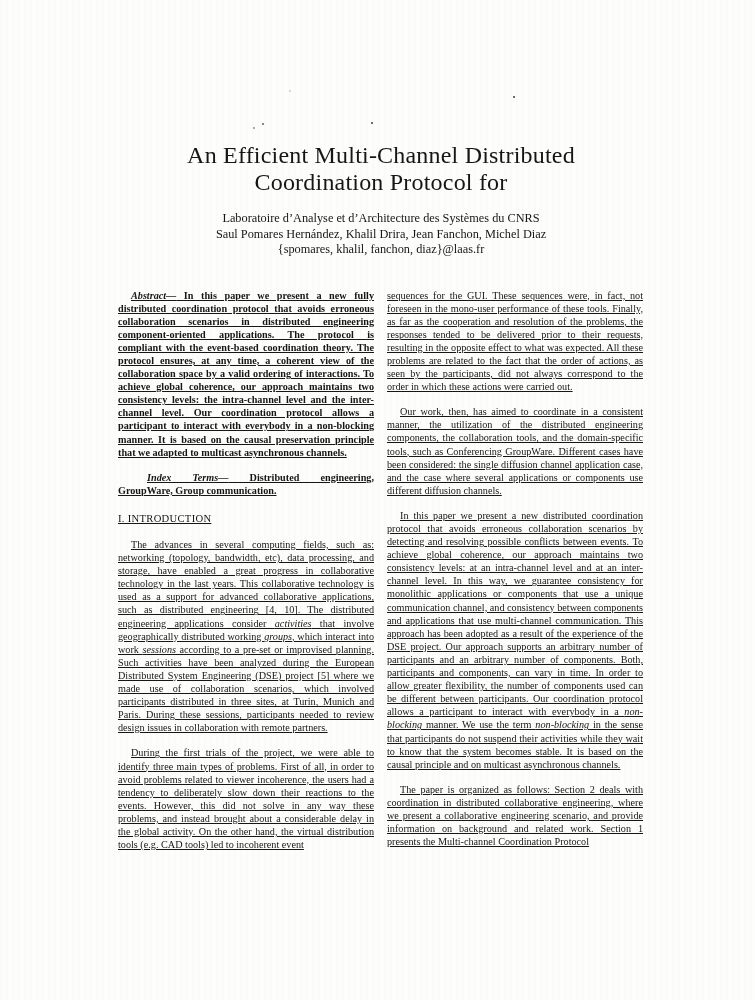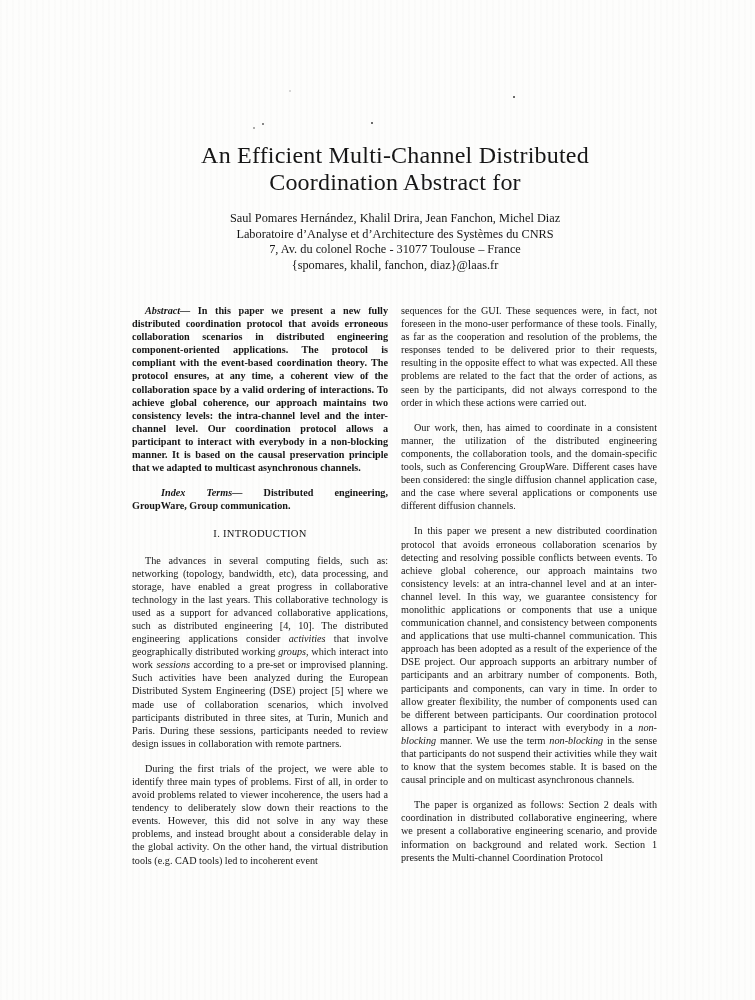--- a/index.html
+++ b/index.html
@@ -17,21 +17,21 @@
       90deg,
       rgba(120,120,115,0.018) 0px, rgba(120,120,115,0.018) 2px,
       transparent 2px, transparent 6px
     );
     overflow: hidden;
     font-family: "Liberation Serif", "DejaVu Serif", serif;
     color: #161616;
   }
   .content {
     position: absolute;
-    left: 132px;
+    left: 118px;
     top: 142px;
     width: 526px;
   }
   .paper-title {
     text-align: center;
     font-size: 24px;
     line-height: 27px;
     font-weight: normal;
     margin: 0;
     letter-spacing: 0.2px;
@@ -39,20 +39,21 @@
   .author-block {
     margin-top: 15px;
     text-align: center;
     font-size: 12.3px;
     line-height: 15.5px;
   }
   .columns {
     display: flex;
     gap: 13px;
     margin-top: 31px;
+    text-decoration: underline;
   }
   .col {
     width: 256px;
     font-size: 10.2px;
     line-height: 13.1px;
     text-align: justify;
     text-justify: inter-word;
   }
   .col p {
     margin: 0 0 12px 0;
@@ -60,21 +61,20 @@
   }
   .col p:last-child { margin-bottom: 0; }
   .abstract-para { font-weight: bold; }
   .abstract-label {
     font-style: italic;
     font-weight: bold;
   }
   .index-para { font-weight: bold; margin-top: 13px; }
   .index-label { font-style: italic; font-weight: bold; margin-left: 16px; }
   .section-heading {
-    text-align: center;
     text-indent: 0 !important;
     font-weight: normal;
     font-size: 10.6px;
     margin: 15px 0 13px 0 !important;
     letter-spacing: 0.3px;
   }
   .speck {
     position: absolute;
     background: #3a3a3a;
     border-radius: 50%;
@@ -93,27 +93,26 @@
   <div class="speck s1"></div>
   <div class="speck s2"></div>
   <div class="speck s3"></div>
   <div class="speck s4"></div>
   <div class="speck s5"></div>
 
   <div class="content">
 
     <h1 class="paper-title">
       <span>An Efficient Multi-Channel Distributed</span><br>
-      <span>Coordination Abstract for</span><br>
+      <span>Coordination Protocol for</span><br>
     </h1>
 
     <div class="author-block">
+      <div>Laboratoire d’Analyse et d’Architecture des Systèmes du CNRS</div>
       <div>Saul Pomares Hernández, Khalil Drira, Jean Fanchon, Michel Diaz</div>
-      <div>Laboratoire d’Analyse et d’Architecture des Systèmes du CNRS</div>
-      <div>7, Av. du colonel Roche - 31077 Toulouse – France</div>
       <div>{spomares, khalil, fanchon, diaz}@laas.fr</div>
     </div>
 
     <div class="columns">
 
       <div class="col">
         <p class="abstract-para"><span class="abstract-label">Abstract—</span><span> In this paper we present a new fully distributed coordination protocol that avoids erroneous collaboration scenarios in distributed engineering component-oriented applications. The protocol is compliant with the event-based coordination theory. The protocol ensures, at any time, a coherent view of the collaboration space by a valid ordering of interactions. To achieve global coherence, our approach maintains two consistency levels: the intra-channel level and the inter-channel level. Our coordination protocol allows a participant to interact with everybody in a non-blocking manner. It is based on the causal preservation principle that we adapted to multicast asynchronous channels.</span></p>
 
         <p class="index-para"><span class="index-label">Index Terms—</span><span> Distributed engineering, GroupWare, Group communication.</span></p>
 

